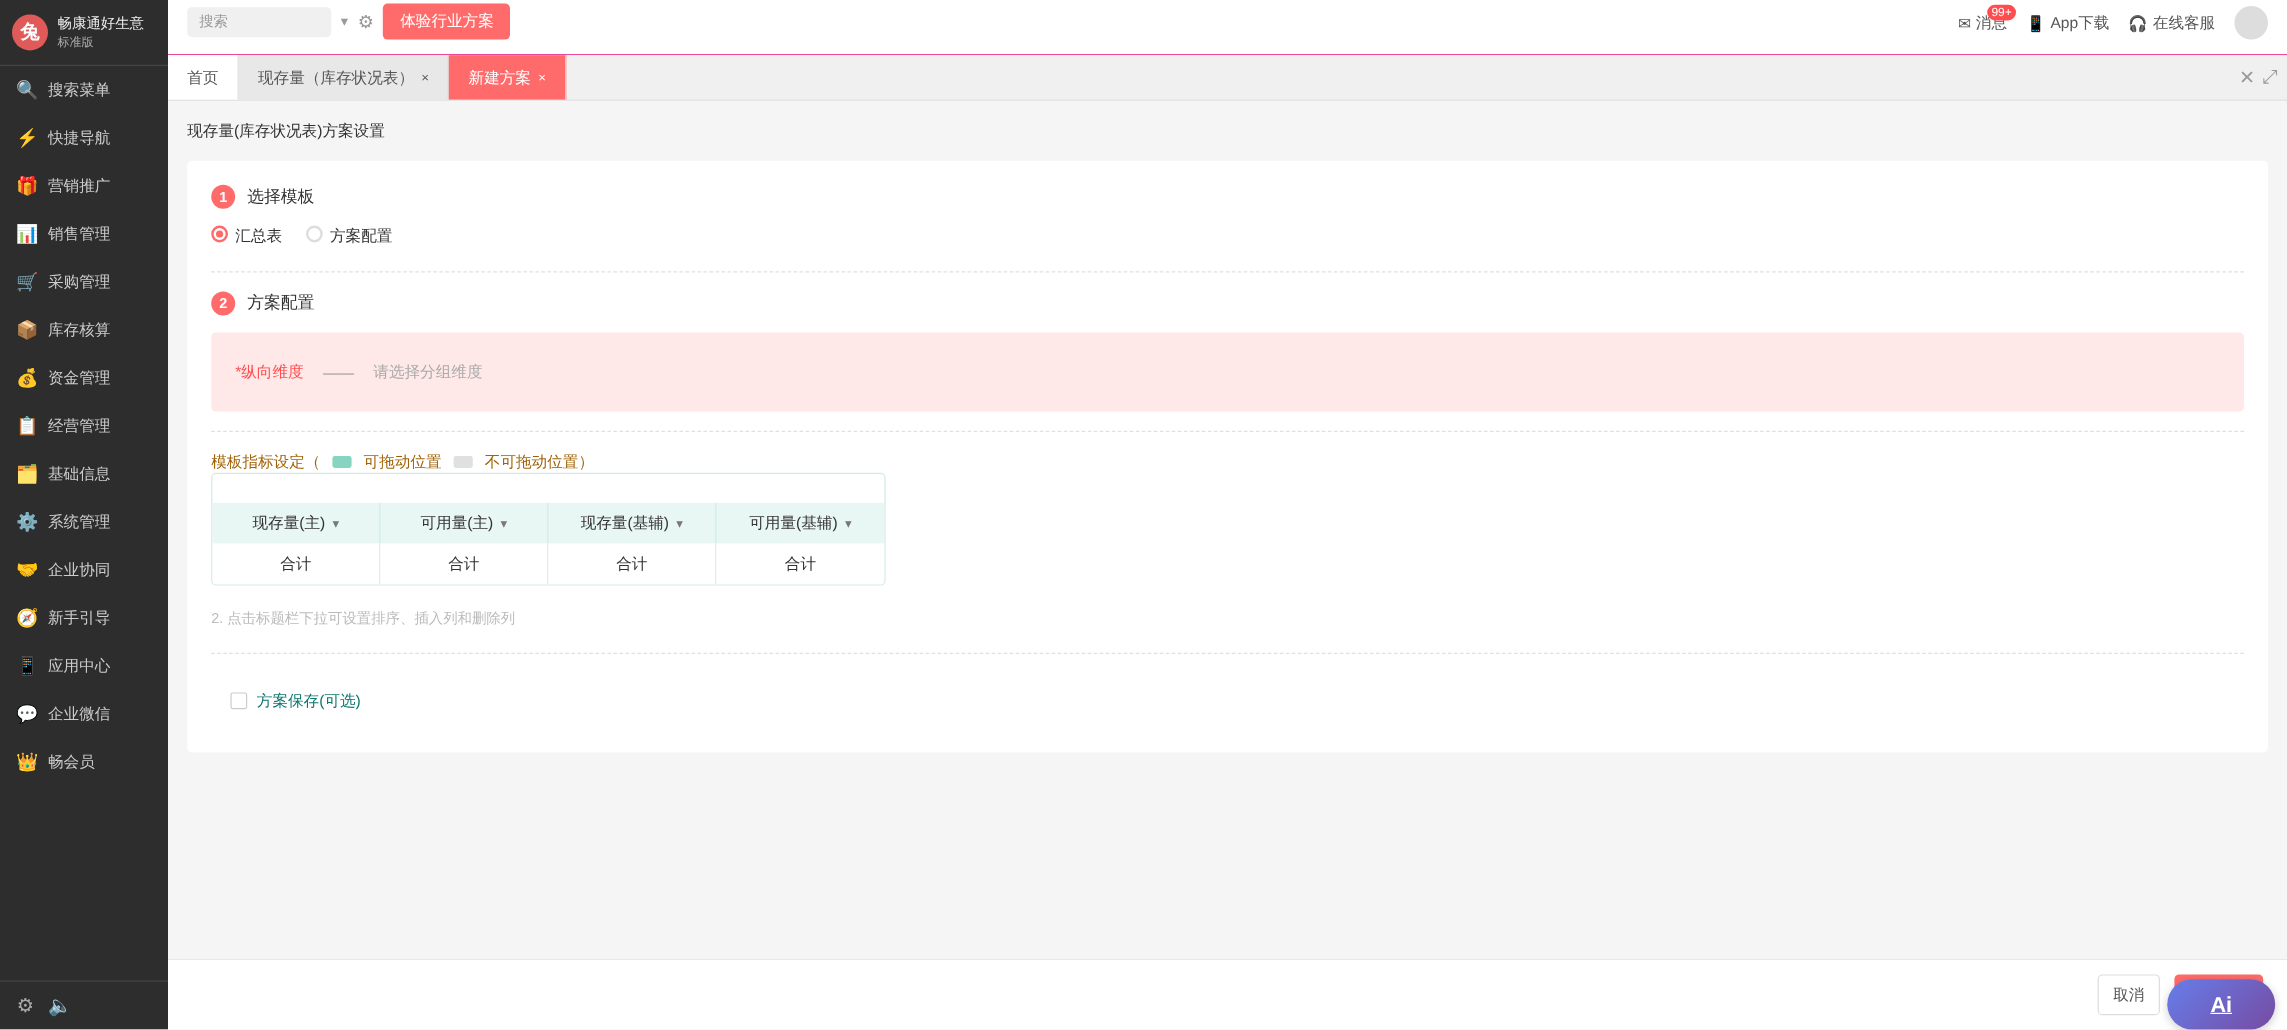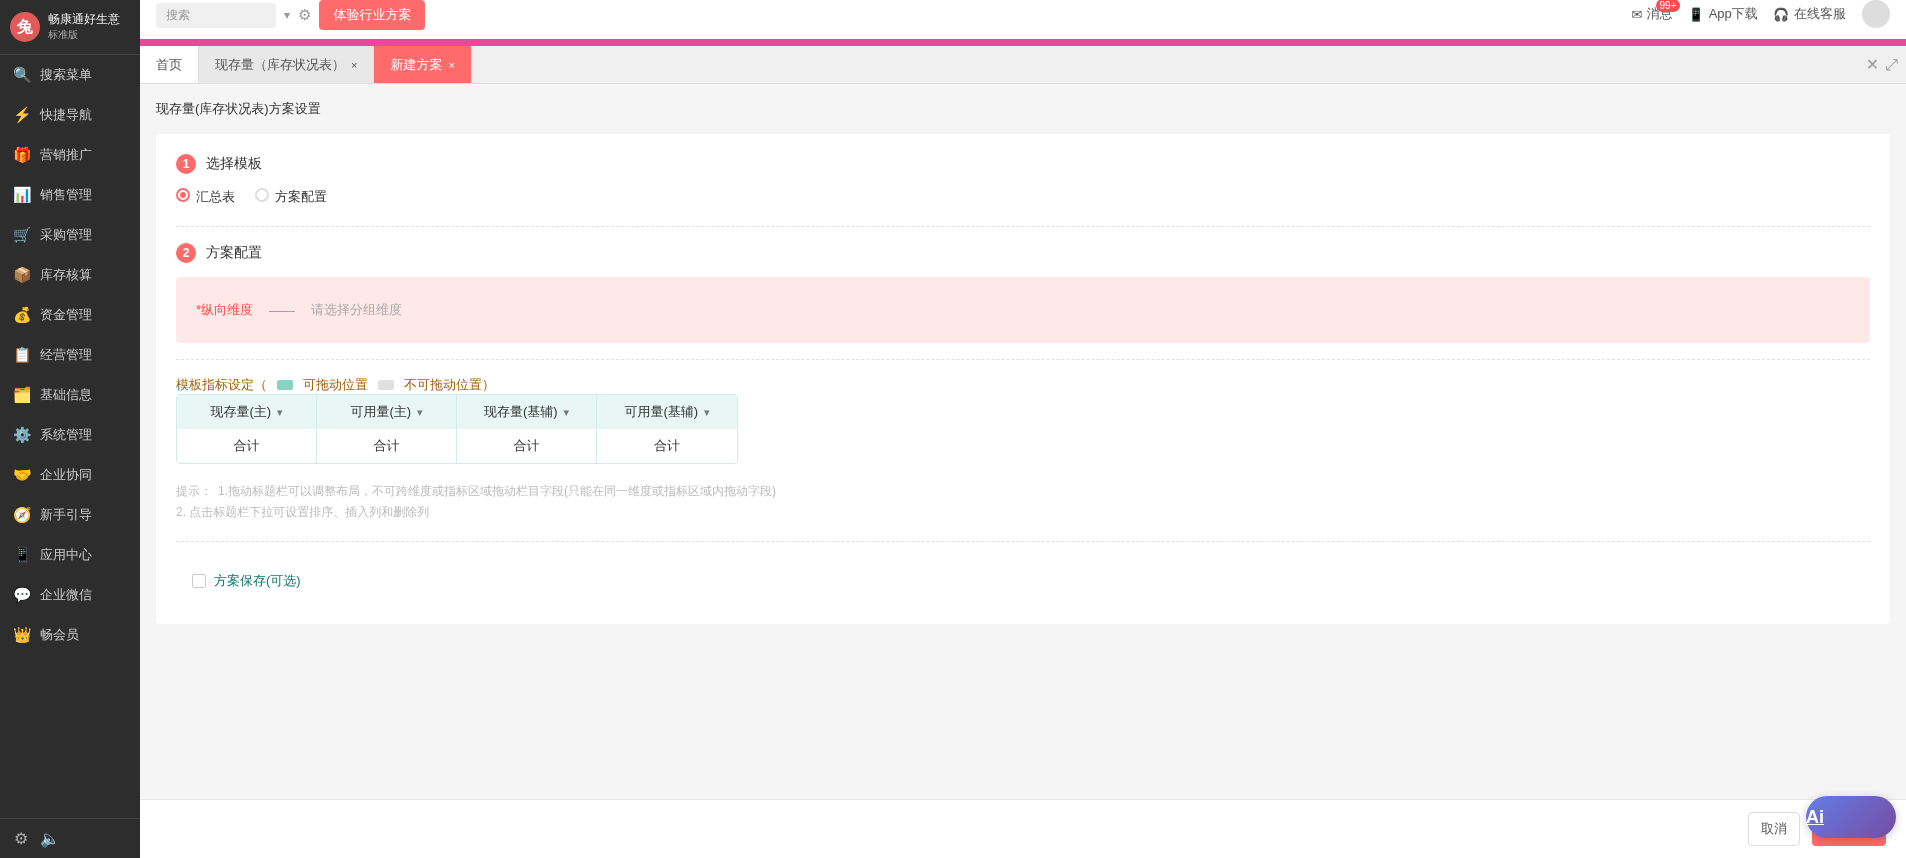--- a/index.html
+++ b/index.html
@@ -56,24 +56,24 @@
     .main-wrapper {
       flex: 1;
       display: flex;
       flex-direction: column;
       overflow: hidden;
     }
 
     
     .top-header {
       background: #fff;
-      border-bottom: 7px solid #ec4899;
-      display: flex;
-      align-items: flex-start;
-      padding: 0 16px;
+      border-bottom: 1px solid #ec4899;
+      display: flex;
+      align-items: flex-end;
+      padding: 12px 16px;
       height: 46px;
       gap: 12px;
     }
     .top-header-left { display: flex; align-items: center; gap: 8px; flex: 1; }
     .top-header-search {
       background: #f0f0f0;
       border-radius: 4px;
       padding: 4px 10px;
       font-size: 12px;
       color: #999;
@@ -236,20 +236,21 @@
     .stats-label { font-size: 13px; color: #3db89c; margin-bottom: 8px; font-weight: 500; }
     .stats-table {
       border: 1px solid #d0ece6;
       border-radius: 4px;
       overflow: hidden;
       display: inline-block;
     }
     .stats-table-header {
       display: flex;
       background: #e8f7f3;
+      margin-top: 24px;
     }
     .stats-col {
       min-width: 140px;
       padding: 8px 12px;
       border-right: 1px solid #d0ece6;
       display: flex;
       align-items: center;
       justify-content: center;
       gap: 6px;
       font-size: 13px;
@@ -314,29 +315,29 @@
       border-radius: 4px;
       background: #ff6b6b;
       color: white;
       font-size: 13px;
       cursor: pointer;
     }
 
     
     .ai-bubble {
       position: fixed;
-      bottom: 20px;
+      bottom: 0;
       right: 10px;
       background: linear-gradient(135deg, #667eea 0%, #764ba2 100%);
       border-radius: 50%;
       width: 90px;
       height: 42px;
       display: flex;
       align-items: center;
-      justify-content: flex-start;
+      justify-content: center;
       color: white;
       font-size: 18px;
       font-weight: bold;
       cursor: pointer;
       box-shadow: 0 2px 8px rgba(0,0,0,0.2);
       border-radius: 24px;
       text-decoration: underline;
     }
   </style>
 </head>
@@ -544,24 +545,20 @@
             <div class="stats-cell">合计</div>
             <div class="stats-cell">合计</div>
             <div class="stats-cell">合计</div>
             <div class="stats-cell">合计</div>
           </div>
         </div>
 
         
         <div class="hint-section">
           <div class="hint-row">
-            <span class="hint-num">提示：</span>
-            <span>1.拖动标题栏可以调整布局，不可跨维度或指标区域拖动栏目字段(只能在同一维度或指标区域内拖动字段)</span>
-          </div>
-          <div class="hint-row">
             <span>2. 点击标题栏下拉可设置排序、插入列和删除列</span>
           </div>
         </div>
 
       </div>
 
       <hr class="section-divider">
 
       <div class="save-option-row">
         <div class="checkbox-empty"></div>

